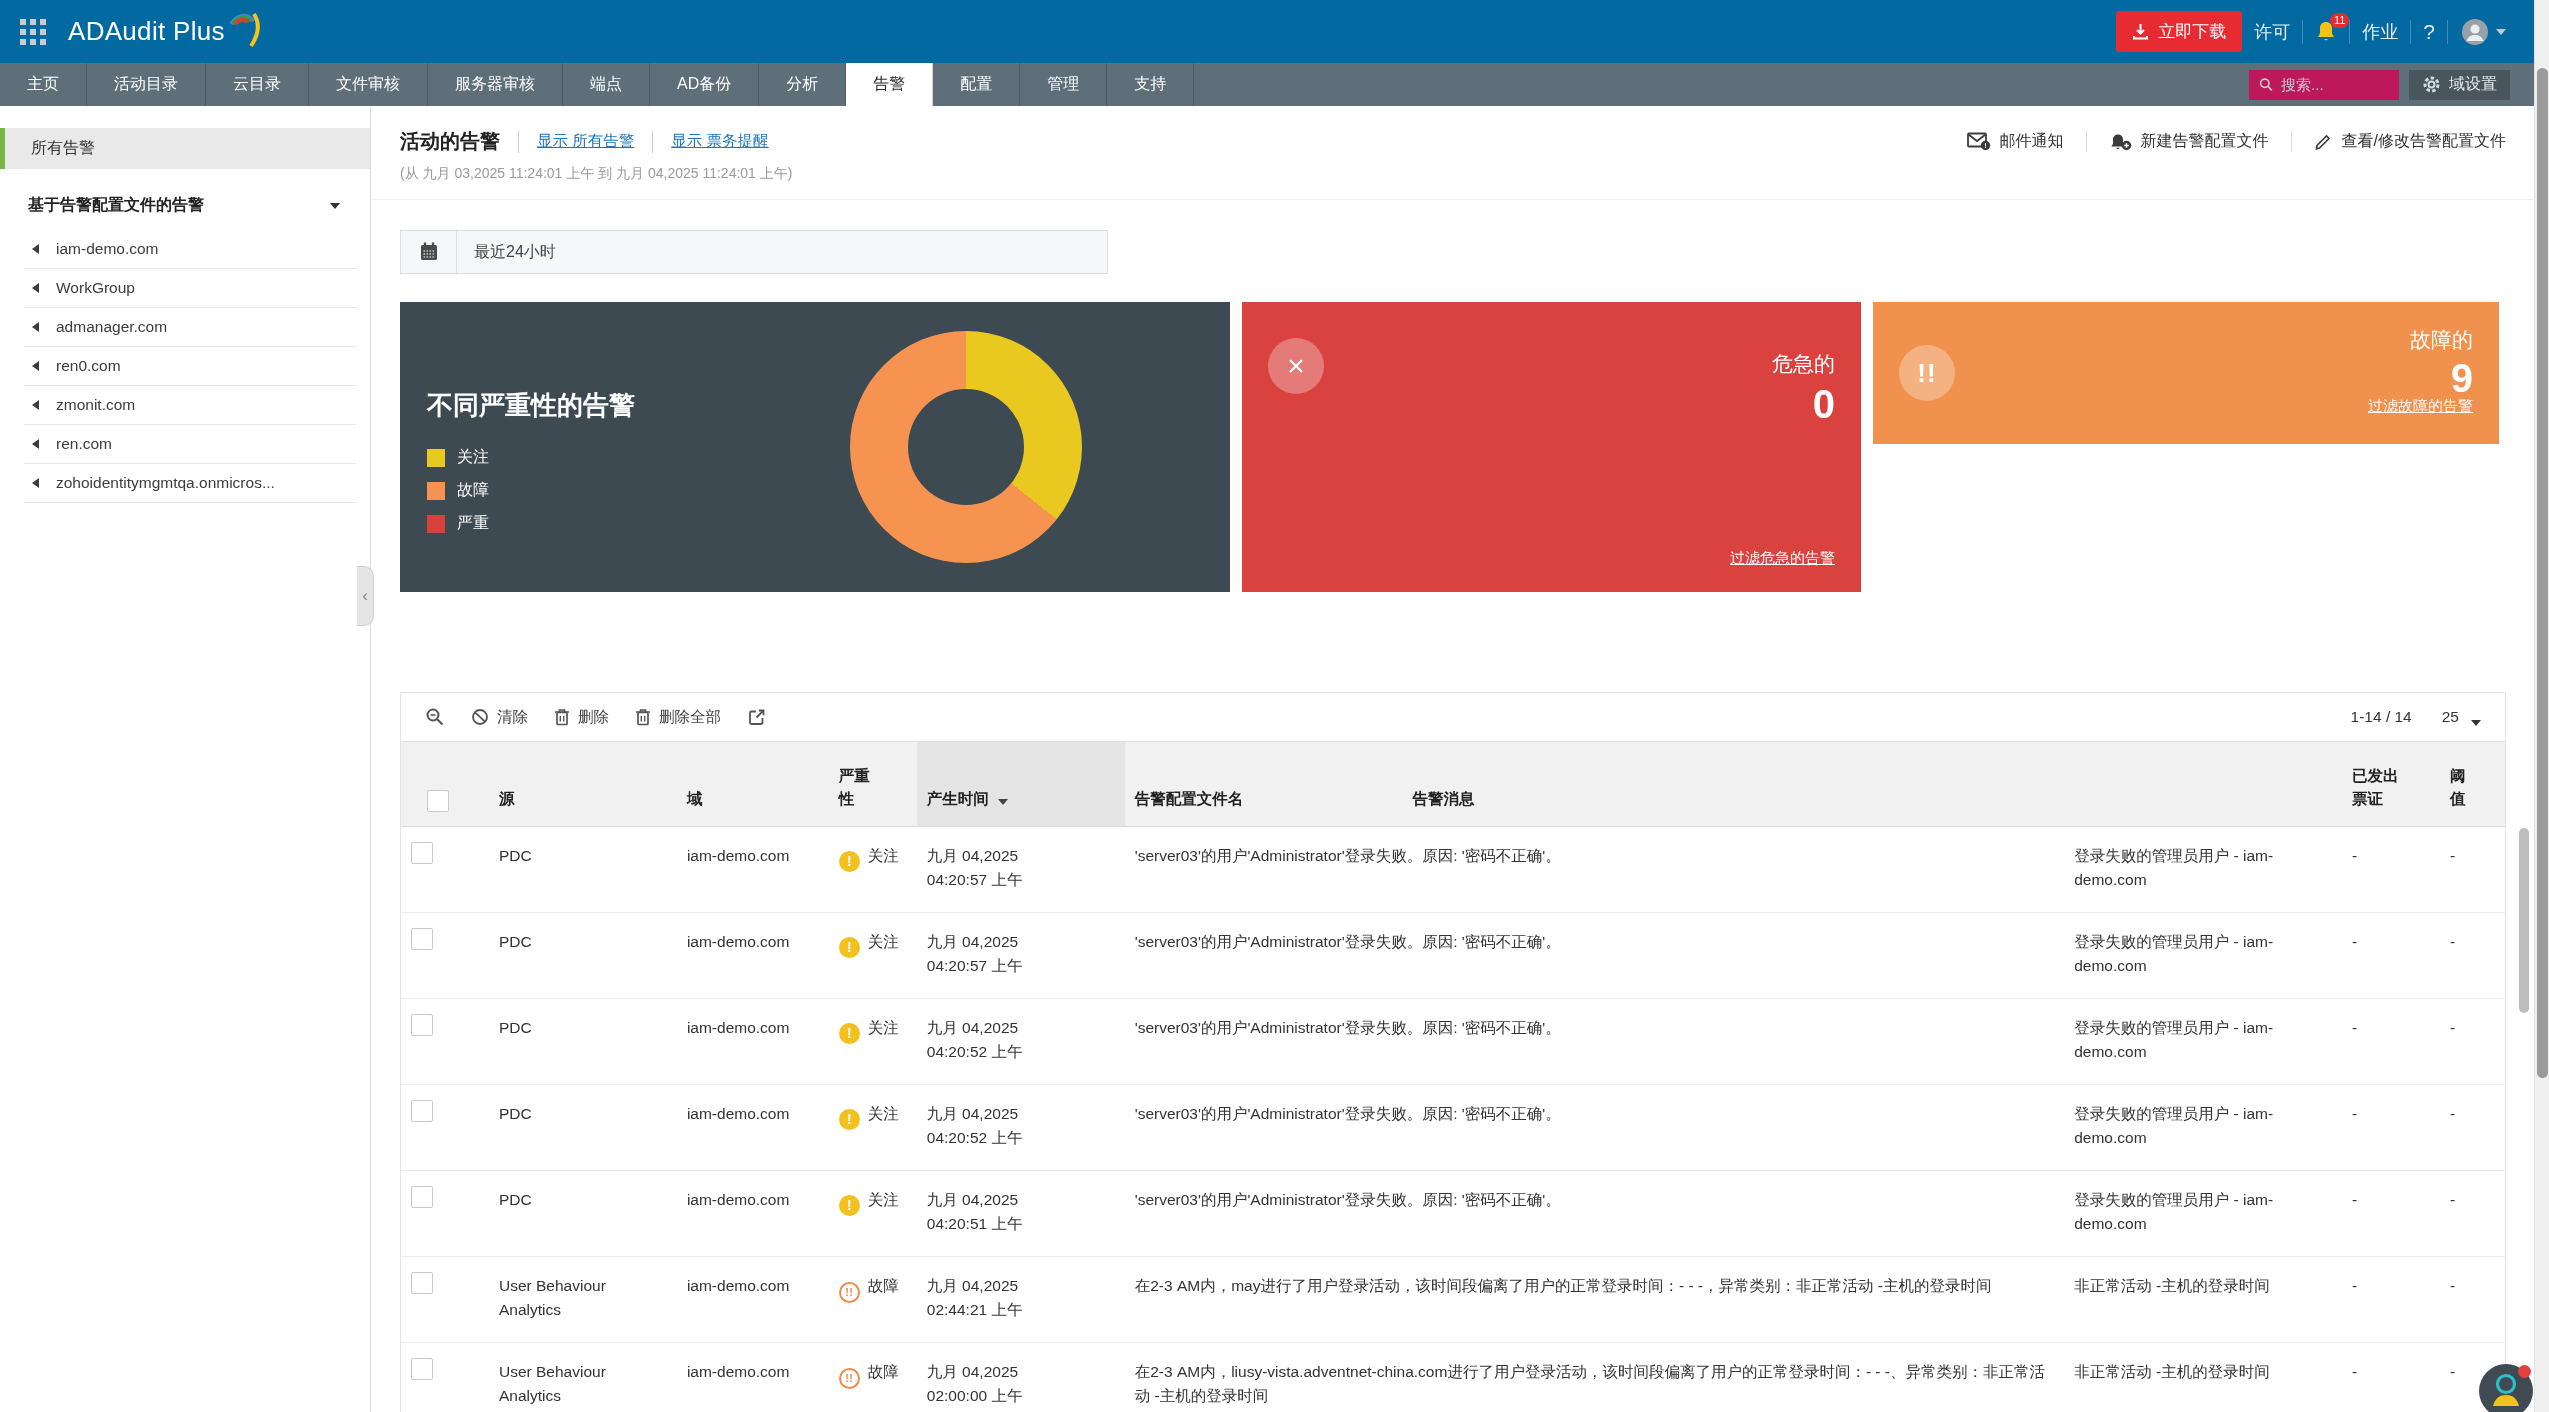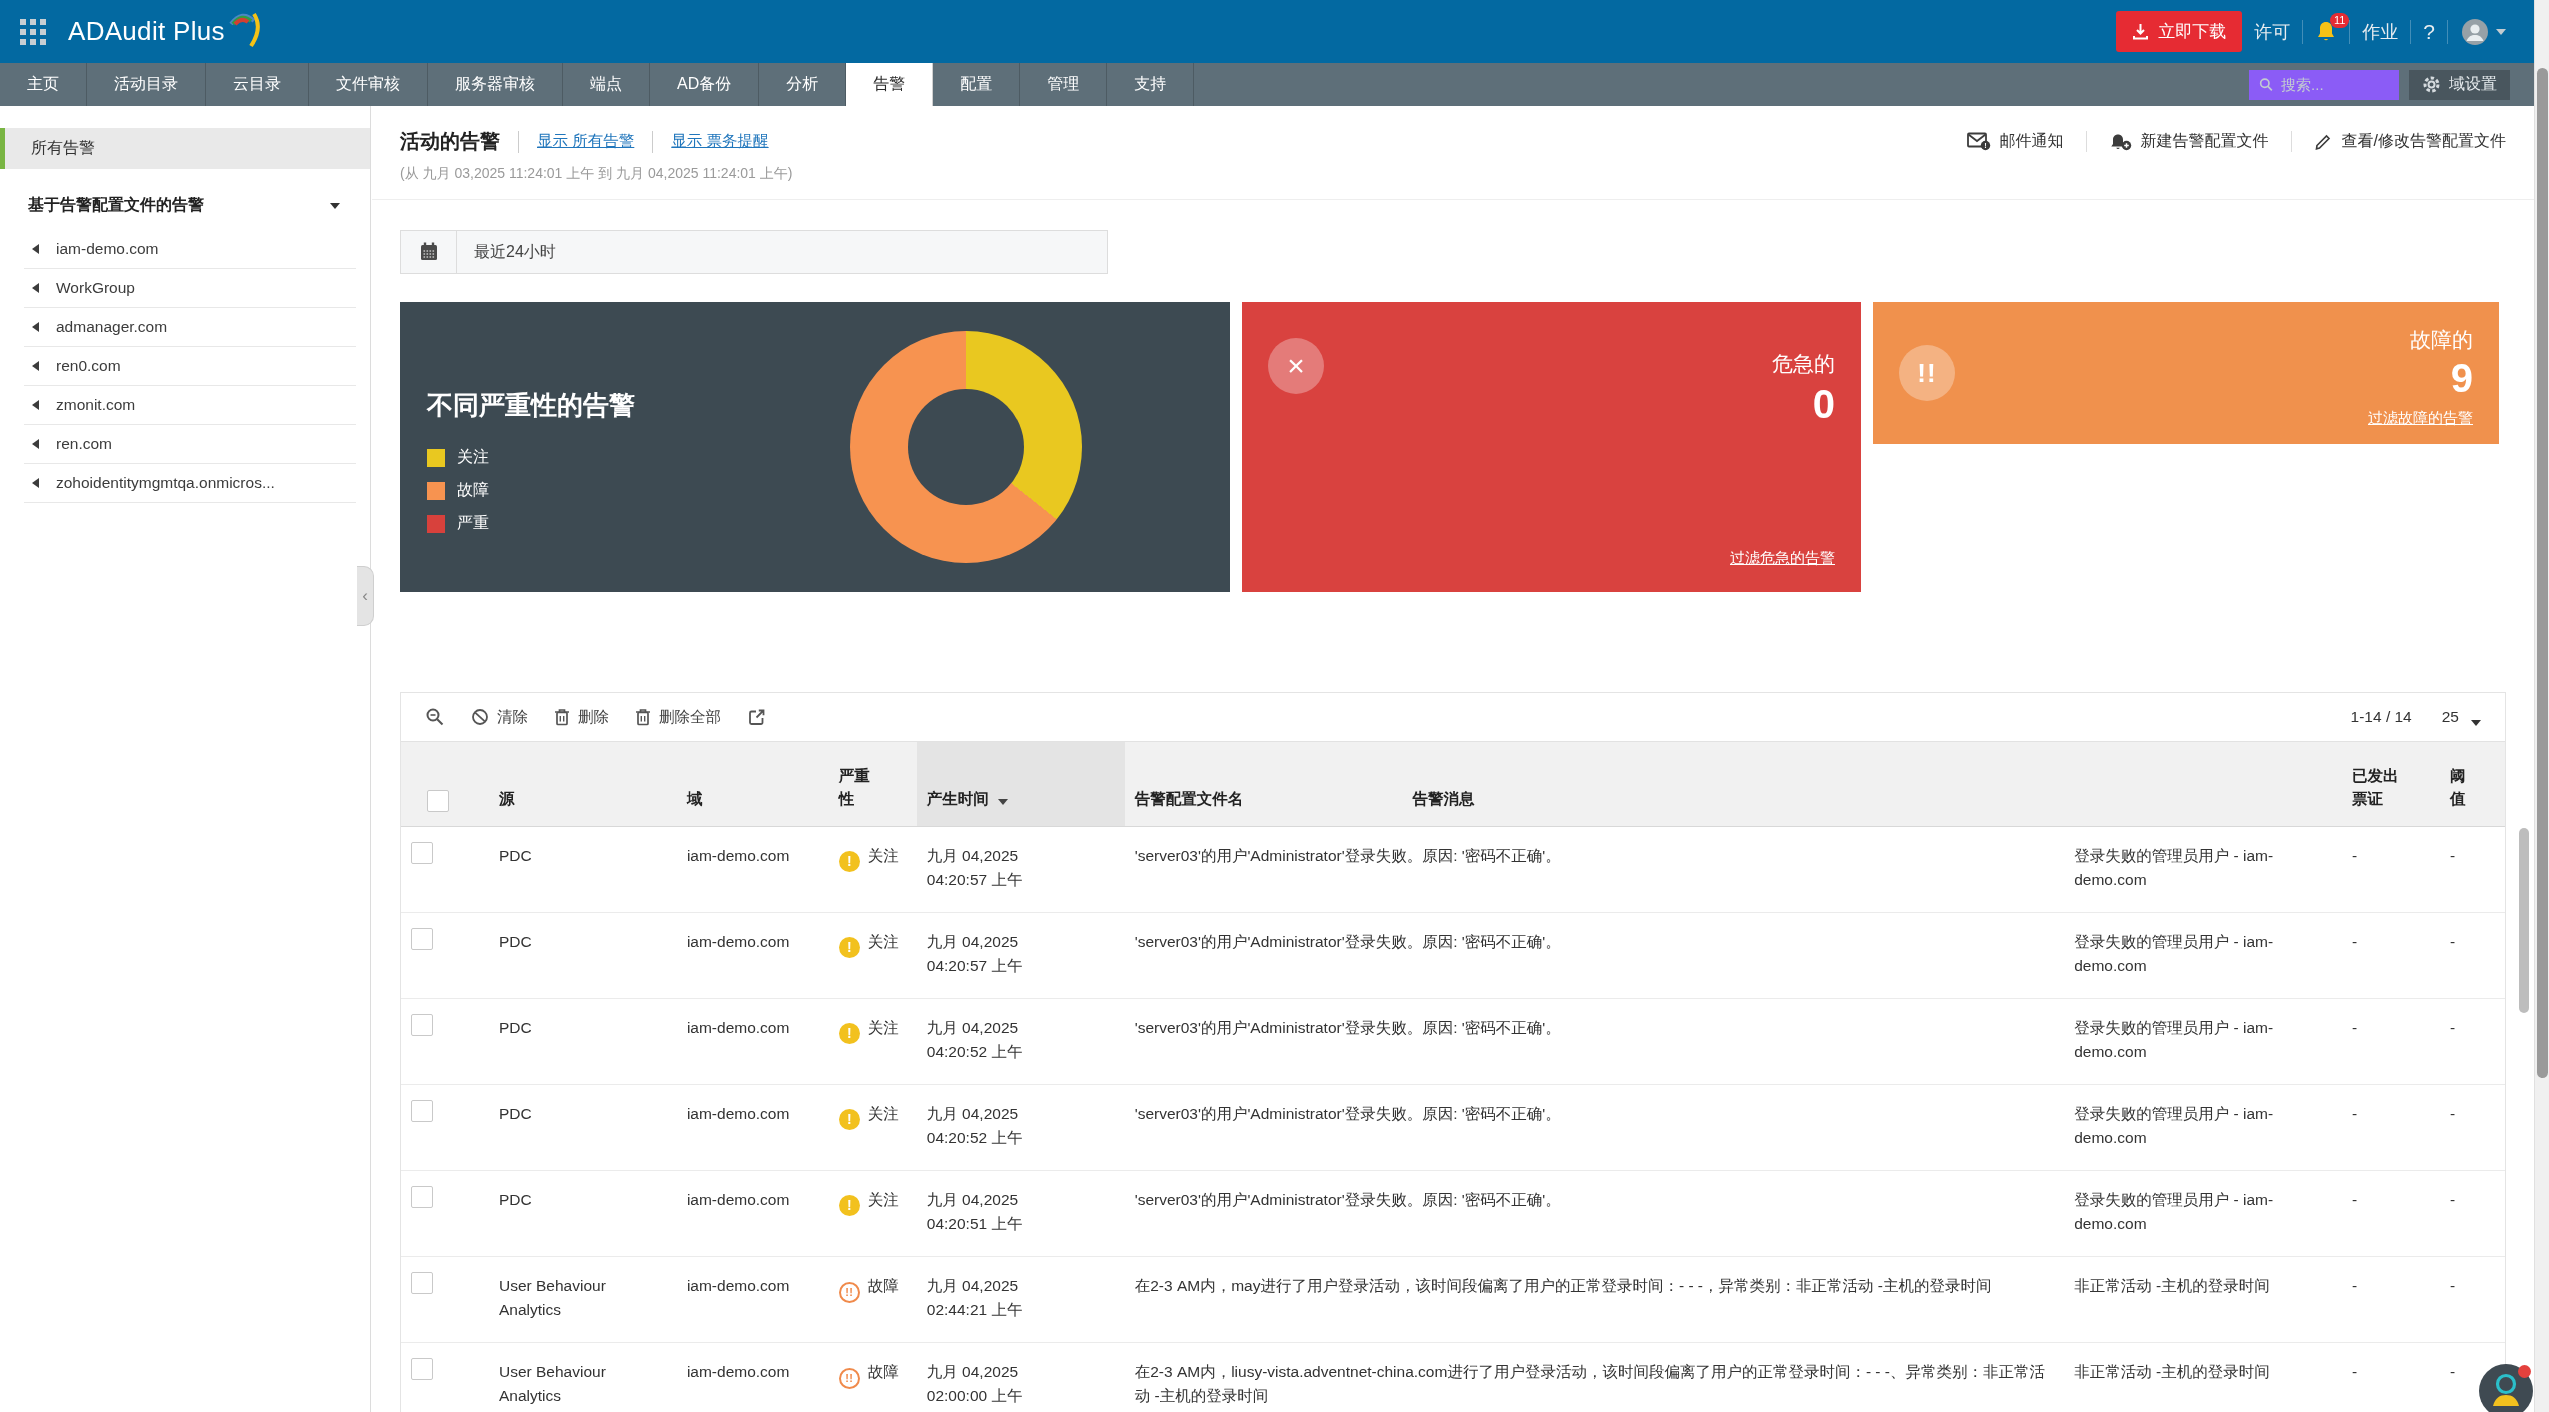--- a/index.html
+++ b/index.html
@@ -20,21 +20,21 @@
   .tb-item { display:flex; align-items:center; gap:6px; cursor:pointer; }
   .bell-wrap { position:relative; cursor:pointer; }
   .bell-badge { position:absolute; top:-7px; right:-12px; background:#e62b33; color:#fff; font-size:11px; line-height:15px; padding:0 4px; border-radius:8px; }
   .tri-down { width:0; height:0; border-left:5px solid transparent; border-right:5px solid transparent; border-top:6px solid currentColor; display:inline-block; }
 
   
   .navbar { position:absolute; top:63px; left:0; right:15px; height:43px; background:#5e6f79; display:flex; align-items:stretch; z-index:5; }
   .tab { display:flex; align-items:center; padding:0 27px; color:#fff; font-size:16px; border-right:1px solid rgba(0,0,0,.18); cursor:pointer; }
   .tab.active { background:#fff; color:#2b2b2b; }
   .nav-right { margin-left:auto; display:flex; align-items:center; gap:10px; padding-right:24px; }
-  .search-box { display:flex; align-items:center; gap:8px; background:#8b5cf6; height:30px; width:150px; padding:0 10px; }
+  .search-box { display:flex; align-items:center; gap:8px; background:#be185d; height:30px; width:150px; padding:0 10px; }
   .search-box input { background:transparent; border:none; outline:none; color:#d7dde1; font-size:15px; width:100%; font-family:inherit; }
   .search-box input::placeholder { color:#c2cbd1; }
   .domain-btn { display:flex; align-items:center; gap:8px; background:#49565e; height:30px; padding:0 13px; color:#e6ebee; font-size:16px; cursor:pointer; }
 
   
   .sidebar { position:absolute; top:106px; left:0; width:371px; bottom:0; background:#fff; border-right:1px solid #dcdcdc; }
   .all-alerts { margin-top:22px; height:41px; background:#e9e9e9; border-left:5px solid #79b543; display:flex; align-items:center; padding-left:26px; font-size:16px; color:#333; cursor:pointer; }
   .profile-hdr { display:flex; align-items:center; justify-content:space-between; padding:26px 30px 14px 28px; font-weight:bold; font-size:16px; color:#222; cursor:pointer; }
   .profile-hdr .tri-down { color:#333; }
   .tree-item { display:flex; align-items:center; height:39px; margin:0 14px 0 24px; padding-left:32px; border-bottom:1px solid #e8e8e8; font-size:15.5px; color:#3c3c3c; position:relative; cursor:pointer; white-space:nowrap; }
@@ -77,21 +77,21 @@
   .badge-circle { position:absolute; left:26px; width:56px; height:56px; border-radius:50%; background:rgba(255,255,255,.3); display:flex; align-items:center; justify-content:center; font-size:26px; font-weight:bold; color:#fff; }
   .card-critical .badge-circle { top:36px; }
   .card-trouble .badge-circle, .card-attention .badge-circle { top:43px; }
   .badge-circle.close::after { content:"×"; font-size:30px; font-weight:normal; }
   .badge-circle.dbl-excl::after { content:"!!"; letter-spacing:1px; }
   .badge-circle.excl::after { content:"!"; }
   .card-label { position:absolute; right:26px; font-size:21px; }
   .card-value { position:absolute; right:26px; font-size:40px; font-weight:bold; }
   .card-link { position:absolute; right:26px; color:#fff; font-size:15px; }
   .card-critical .card-label { top:48px; } .card-critical .card-value { top:80px; } .card-critical .card-link { bottom:24px; }
-  .card-trouble .card-label { top:24px; } .card-trouble .card-value { top:54px; } .card-trouble .card-link { bottom:16px; }
+  .card-trouble .card-label { top:24px; } .card-trouble .card-value { top:54px; } .card-trouble .card-link { bottom:28px; }
   .card-attention .card-label { top:24px; } .card-attention .card-value { top:54px; } .card-attention .card-link { bottom:16px; }
 
   
   .table-wrap { margin:100px 28px 0; border:1px solid #e4e4e4; border-bottom:none; }
   .toolbar { display:flex; align-items:center; height:48px; padding:0 24px; gap:26px; font-size:15.5px; color:#444; }
   .tool { display:flex; align-items:center; gap:8px; cursor:pointer; }
   .toolbar-right { margin-left:auto; display:flex; align-items:center; gap:30px; color:#333; }
   .page-size { display:flex; align-items:flex-end; gap:12px; cursor:pointer; }
   .page-size .tri-down { color:#333; }
 

